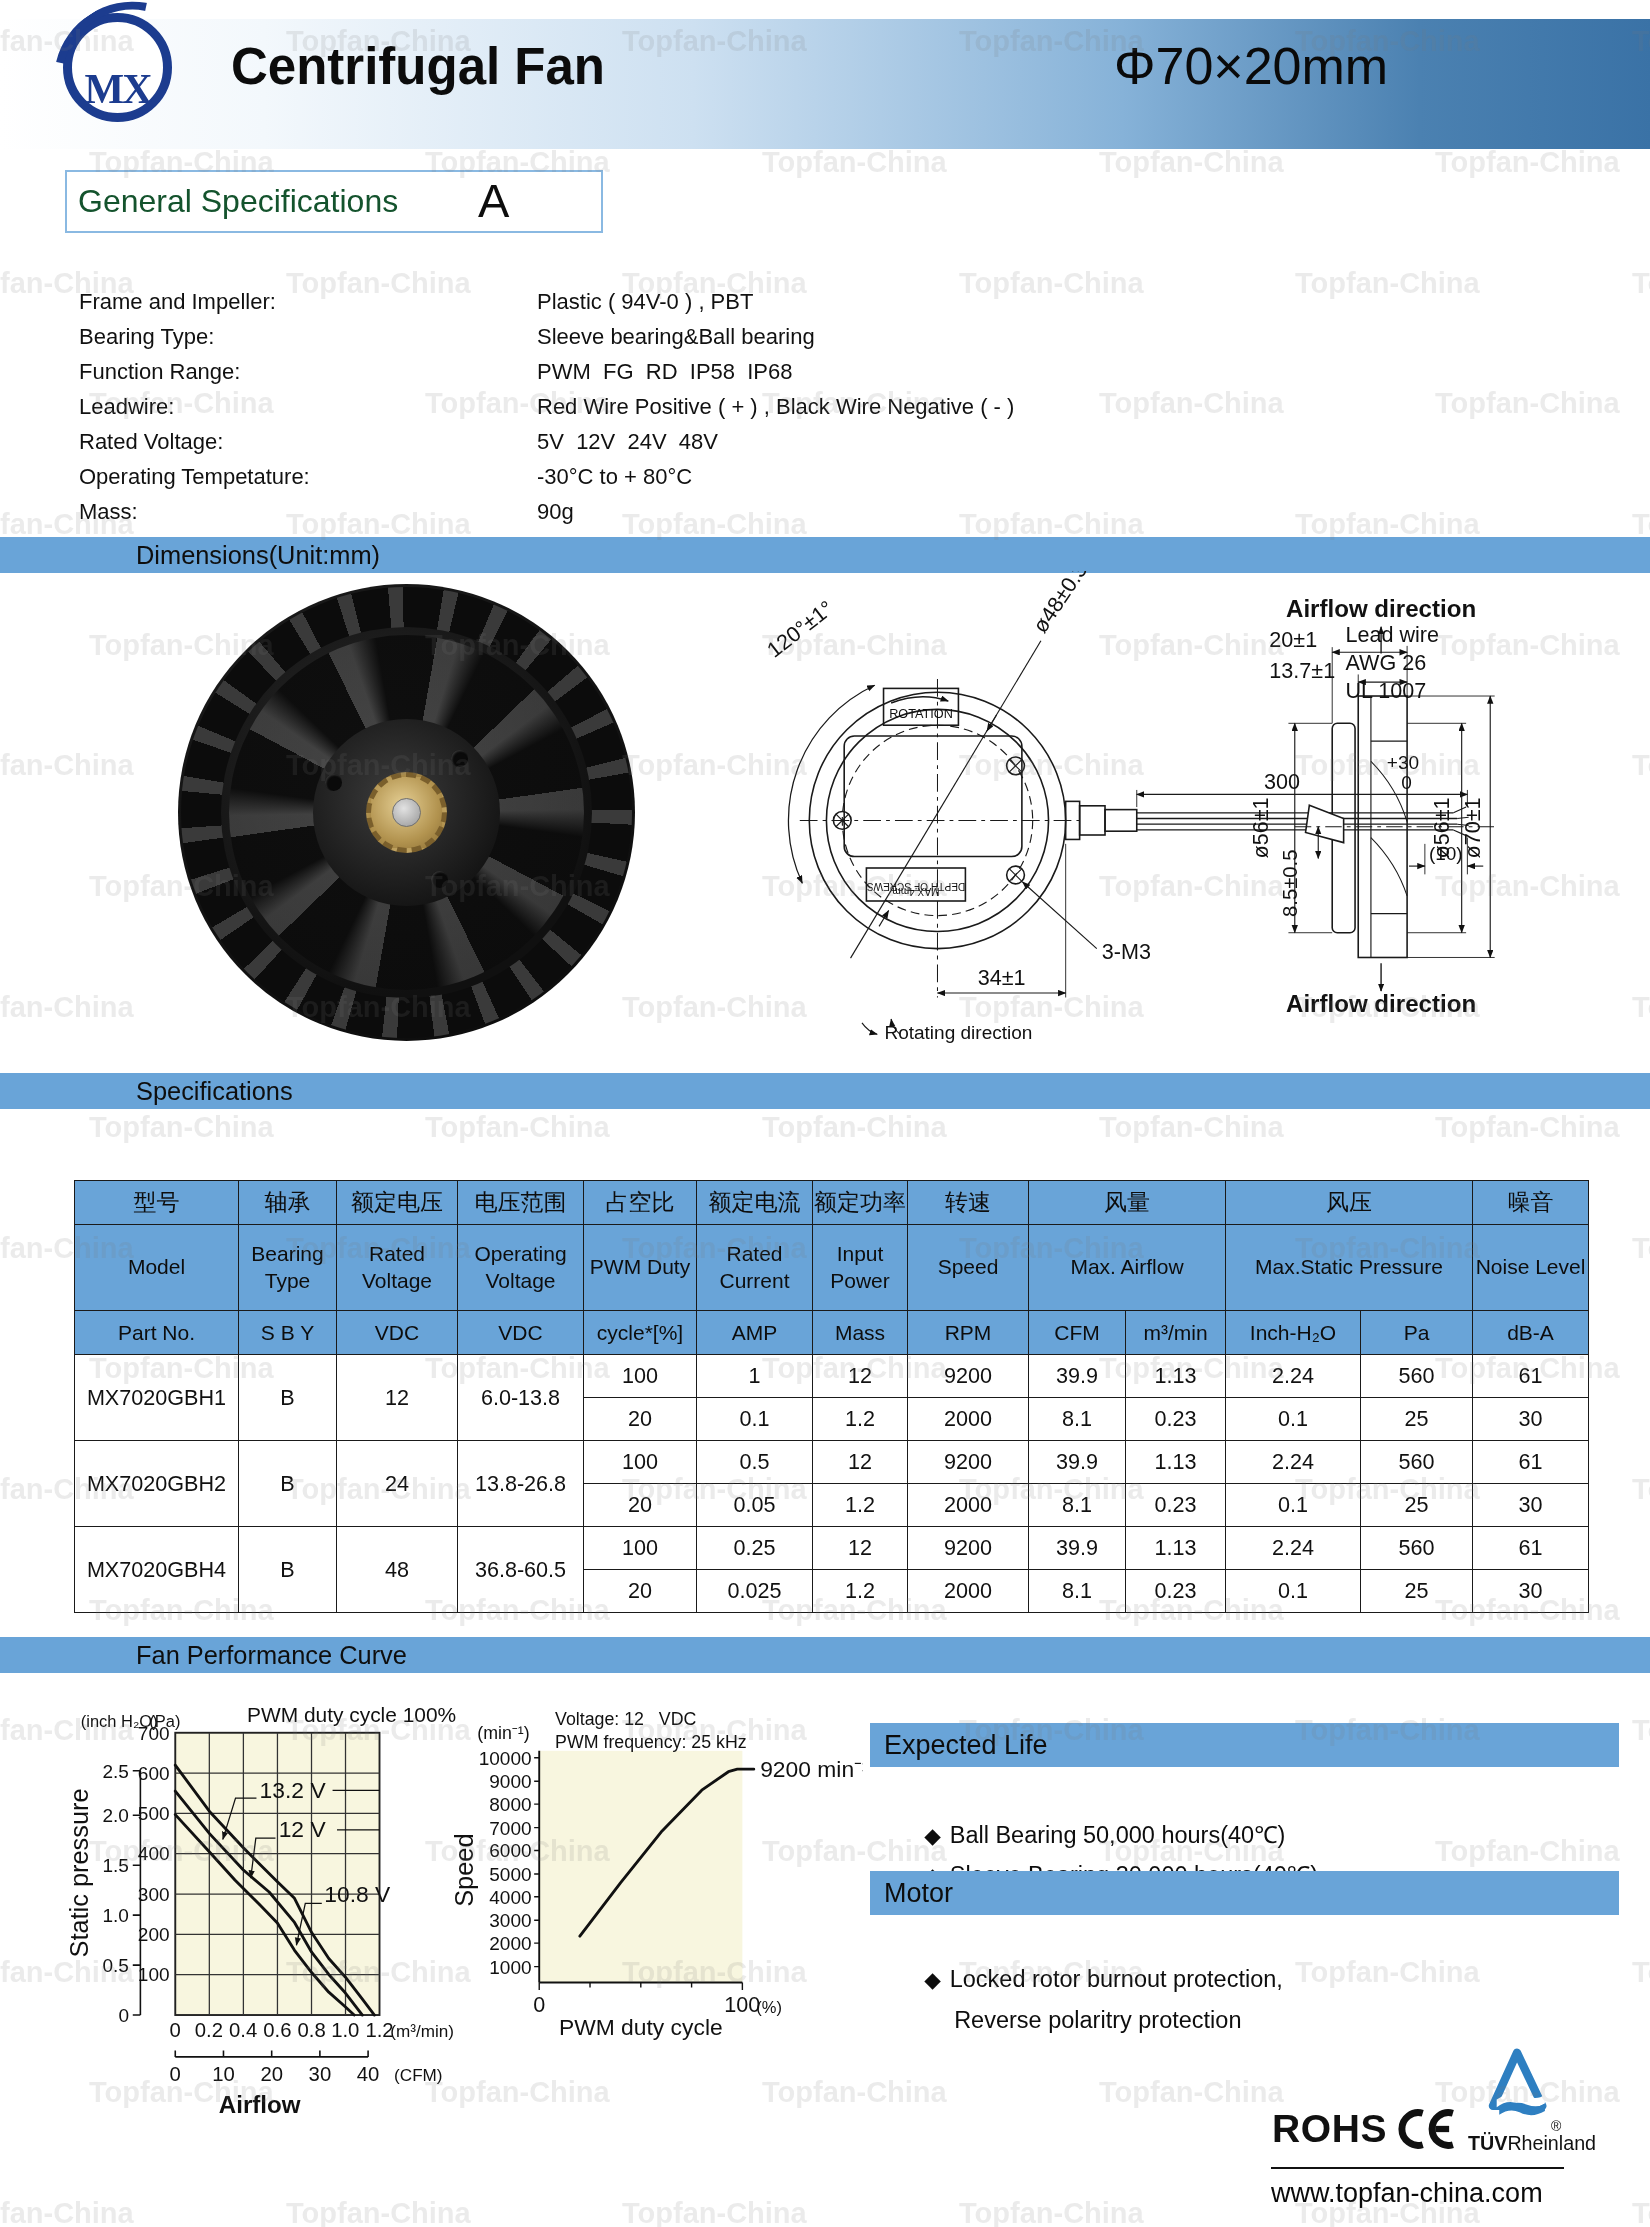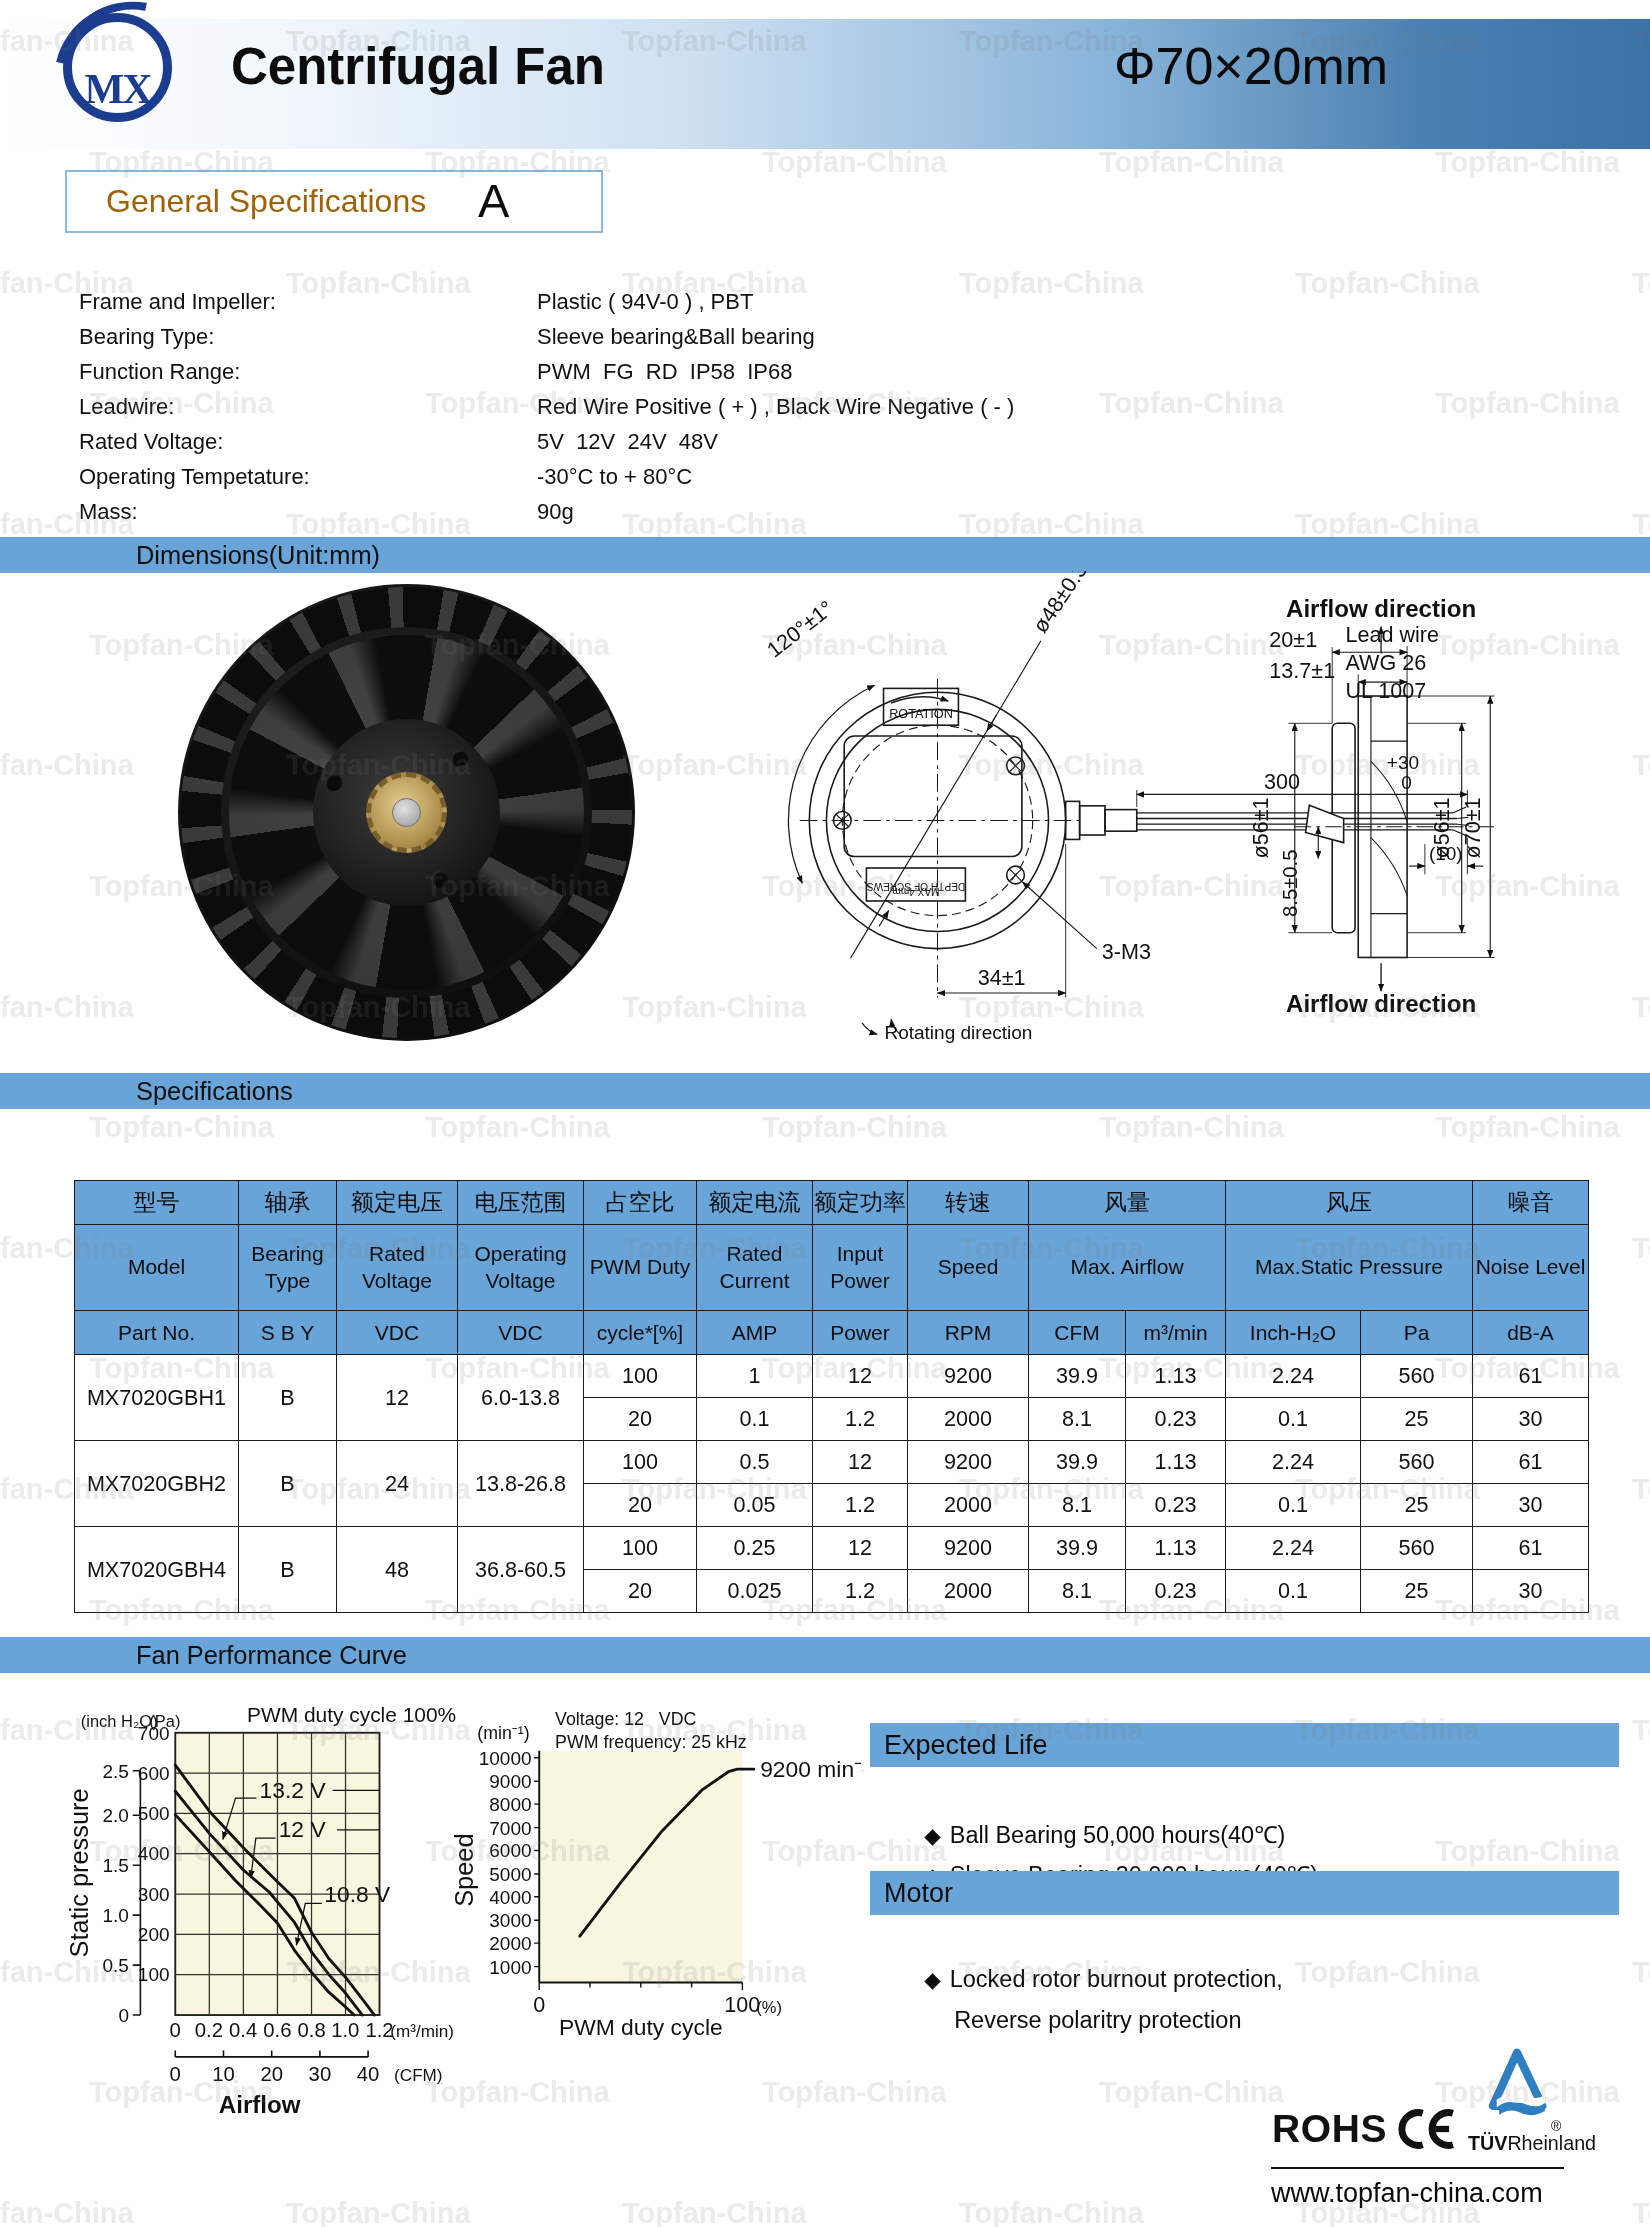--- a/index.html
+++ b/index.html
@@ -17,21 +17,21 @@
     border:9.5px solid #1c3c8f;background:#fff;box-sizing:border-box;display:flex;align-items:flex-end;justify-content:center;z-index:2;}
   .logo-swoosh{position:absolute;left:53px;top:2.5px;width:135px;height:126px;border-radius:50%;
     border:8.3px solid transparent;border-top-color:#1c3c8f;transform:rotate(-33deg);z-index:3;}
   .logo-mx{font-family:"Liberation Serif",serif;font-weight:700;font-size:42px;color:#1c3c8f;letter-spacing:-1.9px;}
   .header-title{position:absolute;left:231px;top:37px;font-size:51px;font-weight:600;color:#0c0c0c;z-index:2;}
   .header-size{position:absolute;left:1114px;top:36px;font-size:52px;font-weight:500;color:#0a0a0a;z-index:2;}
 
   
   .gen-box{position:absolute;left:65px;top:170px;width:538px;height:63px;border:2.5px solid #8ab9e2;
     box-sizing:border-box;display:flex;align-items:center;}
-  .gen-title{margin-left:39px;font-size:32px;color:#a16207;}
+  .gen-title{margin-left:11px;font-size:32px;color:#14532d;}
   .gen-rev{position:absolute;left:411px;top:1.3px;font-size:47px;font-weight:300;color:#0d0d0d;}
   .spec-list{position:absolute;left:79px;top:284px;}
   .spec-row{height:35px;display:flex;align-items:center;font-size:22px;}
   .spec-label{width:458px;}
   .spec-val{white-space:pre;}
 
   
   .section-bar{position:absolute;left:0;width:1651px;height:36px;background:#69a4d8;
     display:flex;align-items:center;z-index:1;}
   .section-bar .t{margin-left:136px;font-size:25.4px;color:#0e0e0e;}
@@ -305,21 +305,21 @@
           <th colspan="2">Max.Static Pressure</th>
           <th>Noise Level</th>
         </tr>
         <tr class="r-un">
           <th>Part No.</th>
           <th>S B Y</th>
           <th>VDC</th>
           <th>VDC</th>
           <th>cycle*[%]</th>
           <th>AMP</th>
-          <th>Power</th>
+          <th>Mass</th>
           <th>RPM</th>
           <th>CFM</th>
           <th>m³/min</th>
           <th>Inch-H₂O</th>
           <th>Pa</th>
           <th>dB-A</th>
         </tr>
       </thead>
       <tbody>
           <tr>

